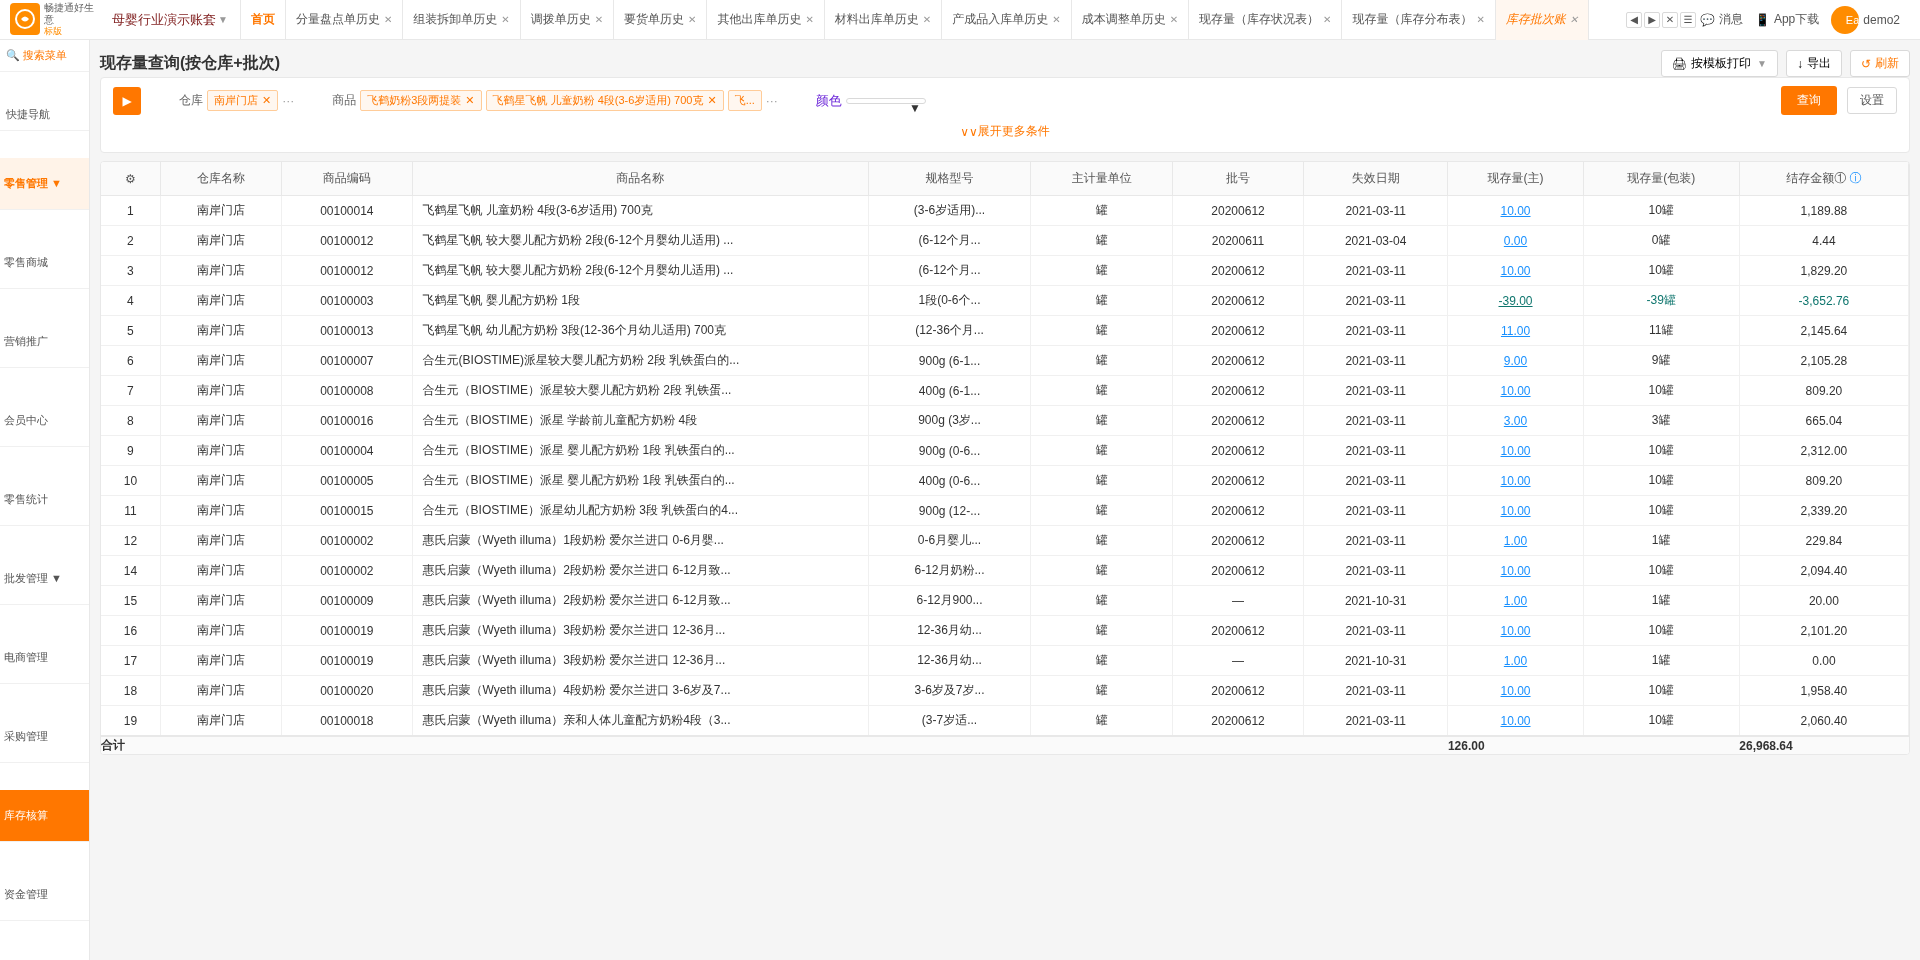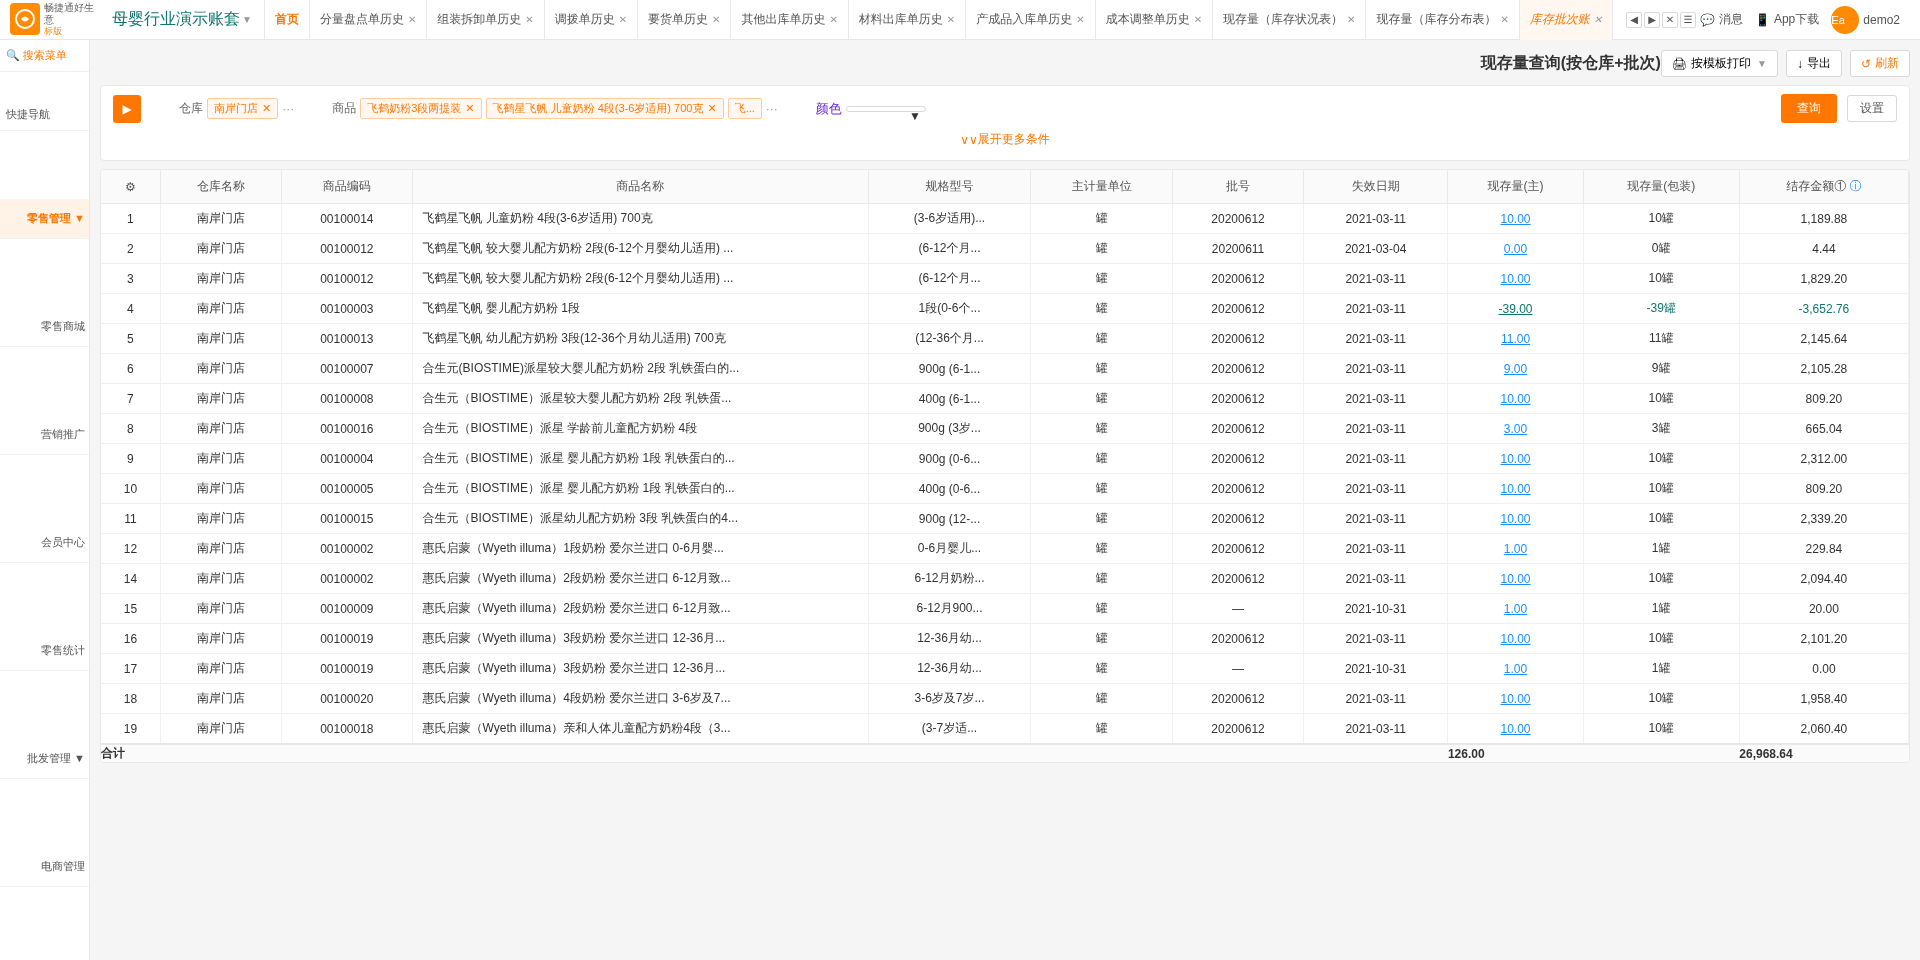--- a/index.html
+++ b/index.html
@@ -82,21 +82,21 @@
       font-size: 12px;
       cursor: pointer;
     }
     .user-avatar {
       width: 28px;
       height: 28px;
       border-radius: 50%;
       background: #ff8c00;
       display: flex;
       align-items: center;
-      justify-content: flex-start;
+      justify-content: flex-end;
       color: #fff;
       font-size: 11px;
     }
 
     
     .main-layout {
       display: flex;
       height: calc(100vh - 40px);
     }
 
@@ -104,27 +104,26 @@
     .sidebar {
       width: 90px;
       background: #fff;
       border-right: 1px solid #e8e8e8;
       display: flex;
       flex-direction: column;
       overflow-y: auto;
       gap: 27px;
     }
     .sidebar-item {
-      padding: 12px 4px;
-      text-align: right;
+      padding: 18px 4px;
+      text-align: left;
       cursor: pointer;
       font-size: 11px;
       color: #555;
       border-bottom: 1px solid #f0f0f0;
-      margin-top: 41px;
     }
     .sidebar-item.active {
       background: #ff7700;
       color: #fff;
     }
     .sidebar-item.section-header {
       background: #fff3e8;
       color: #ff7700;
       font-weight: bold;
     }
@@ -156,22 +155,22 @@
     .page-content {
       flex: 1;
       overflow: auto;
       padding: 10px;
     }
 
     
     .page-header {
       display: flex;
       align-items: center;
-      justify-content: flex-end;
-      margin-bottom: 8px;
+      justify-content: space-between;
+      margin-bottom: 0;
     }
     .page-title {
       font-size: 16px;
       font-weight: bold;
       color: #333;
     }
     .page-actions {
       display: flex;
       align-items: center;
       gap: 8px;
@@ -408,21 +407,21 @@
         <path d="M7 11 Q11 6 15 11 Q11 16 7 11Z" fill="#fff"></path>
       </svg>
     </div>
     <div class="logo-text">
       <div>畅捷通好生意</div>
       <div style="color:#ff8c00;font-size:9px;">标版</div>
     </div>
   </div>
 
   <div style="display:flex;align-items:center;padding:0 12px;border-right:1px solid #e8e8e8;height:100%;cursor:pointer;">
-    <span style="font-size:16px;color:#0f766e;">母婴行业演示账套</span>
+    <span style="font-size:13px;color:#7f1d1d;">母婴行业演示账套</span>
     <span class="dropdown-arrow">▼</span>
   </div>
 
   <div class="tabs-area">
     <div class="tab-item home">
       <span>首页</span>
     </div>
     <div class="tab-item">
       <span>分量盘点单历史</span>
       <span class="tab-close">✕</span>

